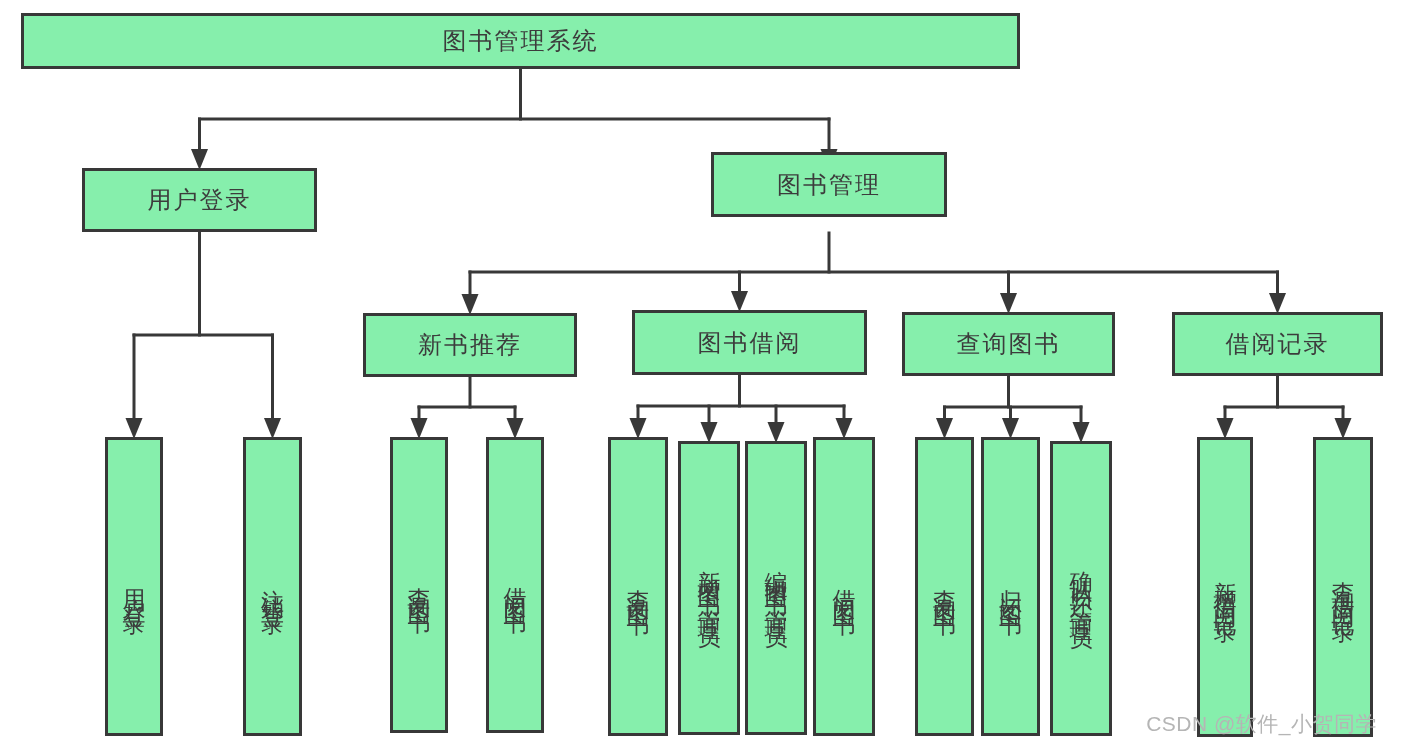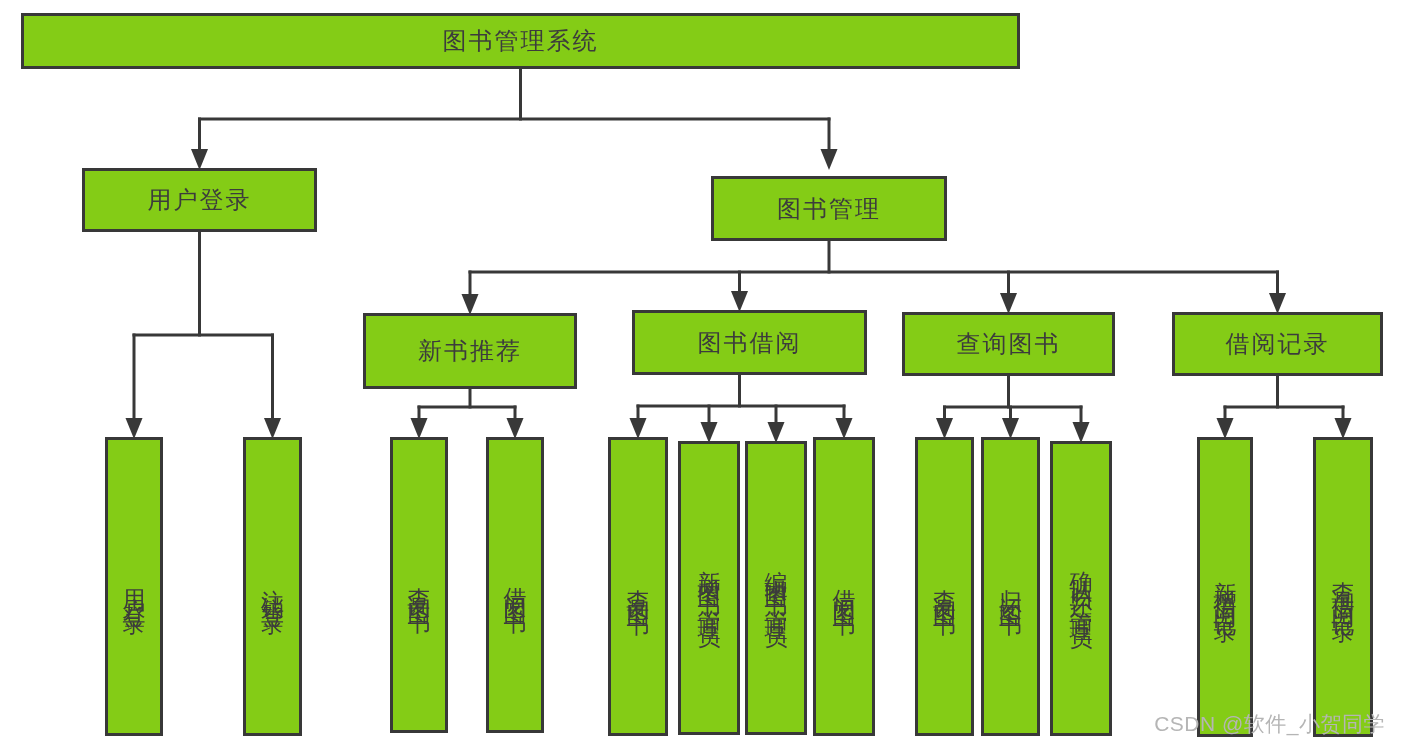--- a/index.html
+++ b/index.html
@@ -11,42 +11,42 @@
     overflow: hidden;
   }
   #canvas {
     position: absolute; left: 0; top: 0;
     width: 1405px; height: 747px;
   }
   #wires { position: absolute; left: 0; top: 0; }
   .node {
     position: absolute;
     box-sizing: border-box;
-    background: #84cc16;
+    background: #86efac;
     border: 3px solid var(--line, #383838);
     display: flex;
     align-items: center;
     justify-content: center;
     color: var(--text, #3c3c3c);
   }
   .node.h .label {
     font-size: 24px;
     letter-spacing: 2px;
     white-space: nowrap;
   }
   .node.v .label {
     writing-mode: vertical-rl;
     text-orientation: mixed;
     font-size: 23px;
     letter-spacing: 8px;
     line-height: 1;
   }
   .watermark {
     position: absolute;
-    right: 20px;
+    right: 28px;
     bottom: 9px;
     font-size: 21px;
     letter-spacing: 0.5px;
     color: var(--wm, #b5b5b5);
     z-index: 5;
     white-space: nowrap;
   }
 </style>
 </head>
 <body style="--line: #383838; --text: #3c3c3c; --wm: #b5b5b5; background: rgb(255, 255, 255);">
@@ -106,24 +106,24 @@
       <line x1="1343" y1="407" x2="1343" y2="422" stroke="#383838" stroke-width="3" stroke-linecap="square"></line>
       <polygon points="1334.5,418 1351.5,418 1343,439" fill="#383838"></polygon>
     </svg>
   <div class="watermark">CSDN @软件_小贺同学</div>
 <div class="node h" style="left: 21px; top: 13px; width: 999px; height: 56px;">
       <span class="label">图书管理系统</span>
     </div>
     <div class="node h" style="left: 82px; top: 168px; width: 235px; height: 64px;">
       <span class="label">用户登录</span>
     </div>
-    <div class="node h" style="left: 711px; top: 176px; width: 236px; height: 65px; font-family: Liberation Serif, serif;">
+    <div class="node h" style="left: 711px; top: 152px; width: 236px; height: 65px; font-family: Liberation Serif, serif;">
       <span class="label">图书管理</span>
     </div>
-    <div class="node h" style="left: 363px; top: 313px; width: 214px; height: 76px;">
+    <div class="node h" style="left: 363px; top: 313px; width: 214px; height: 64px;">
       <span class="label">新书推荐</span>
     </div>
     <div class="node h" style="left: 632px; top: 310px; width: 235px; height: 65px;">
       <span class="label">图书借阅</span>
     </div>
     <div class="node h" style="left: 902px; top: 312px; width: 213px; height: 64px;">
       <span class="label">查询图书</span>
     </div>
     <div class="node h" style="left: 1172px; top: 312px; width: 211px; height: 64px;">
       <span class="label">借阅记录</span>

